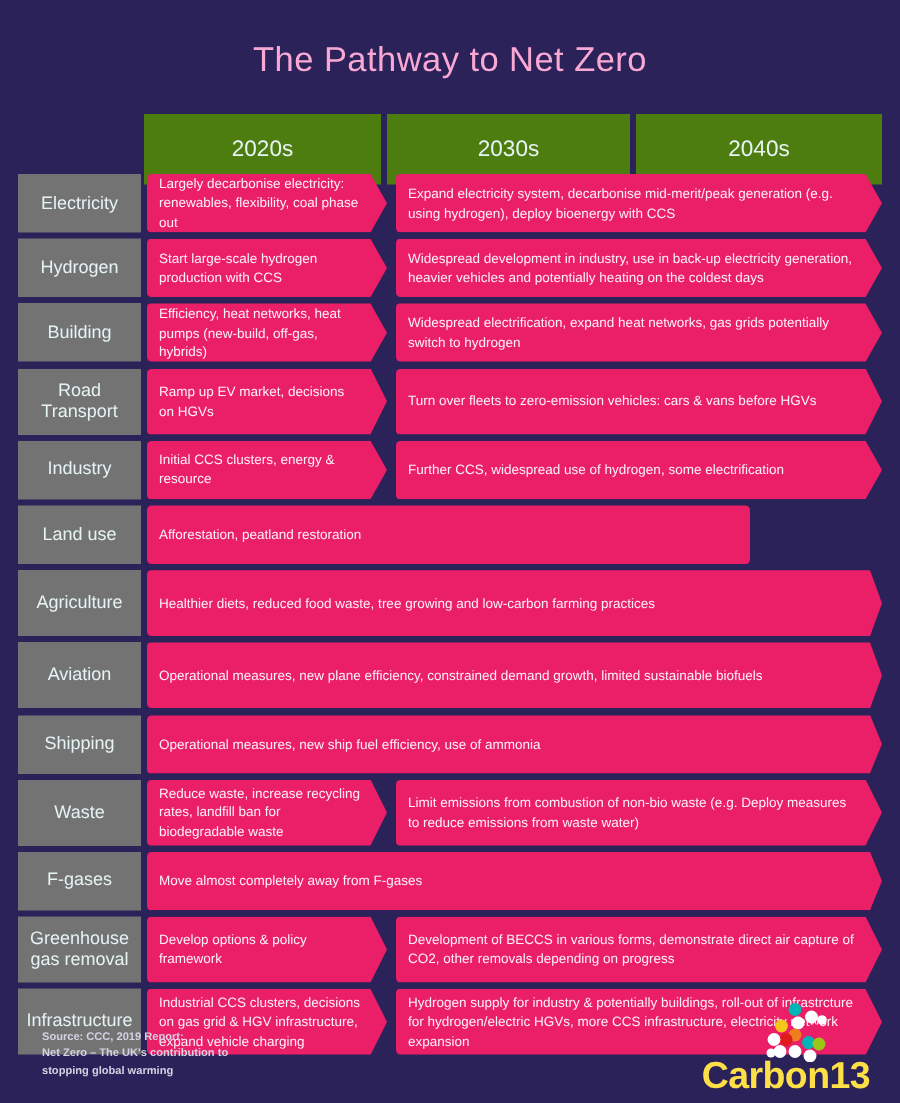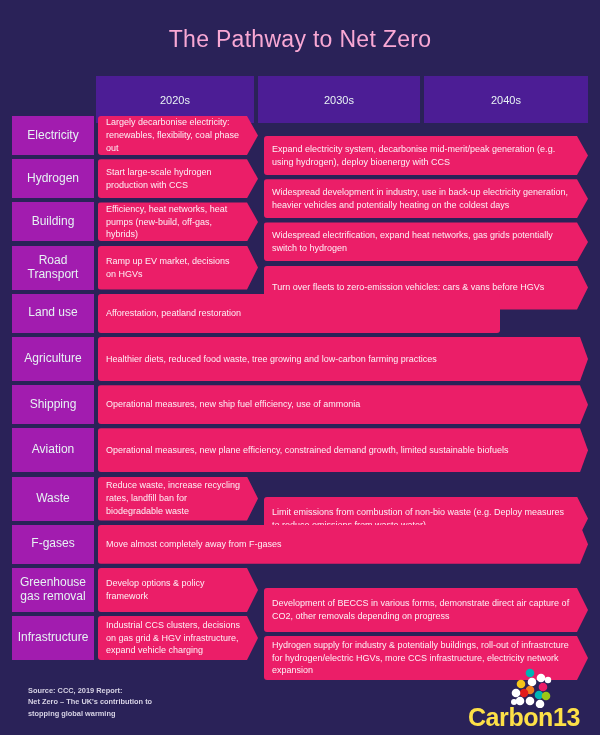--- a/index.html
+++ b/index.html
@@ -34,23 +34,23 @@
   .header-row {
     position: absolute;
     top: 76px;
     left: 96px;
     width: 492px;
     height: 33px;
     display: flex;
     gap: 4px;
   }
   .decade-cell {
-    background: #4c1d95;
+    background: #4d7c0f;
     color: #e8f4f4;
-    font-size: 11px;
+    font-size: 15px;
     display: flex;
     align-items: center;
     justify-content: center;
     height: 47px;
   }
   .decade-cell.c1 { width: 158px; }
   .decade-cell.c2 { width: 162px; }
   .decade-cell.c3 { width: 164px; }
 
   
@@ -66,21 +66,21 @@
     margin-bottom: 4.2px;
   }
   .row.tall { height: 44px; }
 
   .cat-label {
     position: absolute;
     left: 12px;
     top: 0;
     width: 82px;
     height: 100%;
-    background: #a21caf;
+    background: #737373;
     color: #e6f3f3;
     font-size: 12px;
     display: flex;
     align-items: center;
     justify-content: center;
     text-align: center;
     line-height: 1.15;
     box-sizing: border-box;
     padding: 0 2px;
   }
@@ -106,21 +106,21 @@
     padding-right: 16px;
   }
   .bar.arrow-sm {
     clip-path: polygon(0 0, calc(100% - 8px) 0, 100% 50%, calc(100% - 8px) 100%, 0 100%);
     border-radius: 3px 0 0 3px;
     padding-right: 12px;
     text-align: center;
   }
   
   .col-2020 { left: 98px; width: 160px; }
-  .col-2030 { left: 264px; width: 324px; margin-top: 20px; }
+  .col-2030 { left: 264px; width: 324px; }
   .col-full  { left: 98px; width: 490px; }
   .col-full-flat { left: 98px; width: 402px; }
 
   
   .source {
     position: absolute;
     left: 28px;
     top: 685px;
     width: 180px;
     color: #d6d2e4;
@@ -184,39 +184,44 @@
       <div class="bar arrow col-2020">Efficiency, heat networks, heat pumps (new-build, off-gas, hybrids)</div>
       <div class="bar arrow col-2030">Widespread electrification, expand heat networks, gas grids potentially switch to hydrogen</div>
     </div>
 
     <div class="row tall">
       <div class="cat-label">Road Transport</div>
       <div class="bar arrow col-2020">Ramp up EV market, decisions on HGVs</div>
       <div class="bar arrow col-2030">Turn over fleets to zero-emission vehicles: cars &amp; vans before HGVs</div>
     </div>
 
+    <div class="row">
+      <div class="cat-label">Industry</div>
+      <div class="bar arrow col-2020">Initial CCS clusters, energy &amp; resource</div>
+      <div class="bar arrow col-2030">Further CCS, widespread use of hydrogen, some electrification</div>
+    </div>
 
     <div class="row">
       <div class="cat-label">Land use</div>
       <div class="bar col-full-flat">Afforestation, peatland restoration</div>
     </div>
 
     <div class="row tall">
       <div class="cat-label">Agriculture</div>
       <div class="bar arrow-sm col-full">Healthier diets, reduced food waste, tree growing and low-carbon farming practices</div>
     </div>
 
+    <div class="row tall">
+      <div class="cat-label">Aviation</div>
+      <div class="bar arrow-sm col-full">Operational measures, new plane efficiency, constrained demand growth, limited sustainable biofuels</div>
+    </div>
+
     <div class="row">
       <div class="cat-label">Shipping</div>
       <div class="bar arrow-sm col-full">Operational measures, new ship fuel efficiency, use of ammonia</div>
-    </div>
-
-    <div class="row tall">
-      <div class="cat-label">Aviation</div>
-      <div class="bar arrow-sm col-full">Operational measures, new plane efficiency, constrained demand growth, limited sustainable biofuels</div>
     </div>
 
     <div class="row tall">
       <div class="cat-label">Waste</div>
       <div class="bar arrow col-2020">Reduce waste, increase recycling rates, landfill ban for biodegradable waste</div>
       <div class="bar arrow col-2030">Limit emissions from combustion of non-bio waste (e.g. Deploy measures to reduce emissions from waste water)</div>
     </div>
 
     <div class="row">
       <div class="cat-label">F-gases</div>

